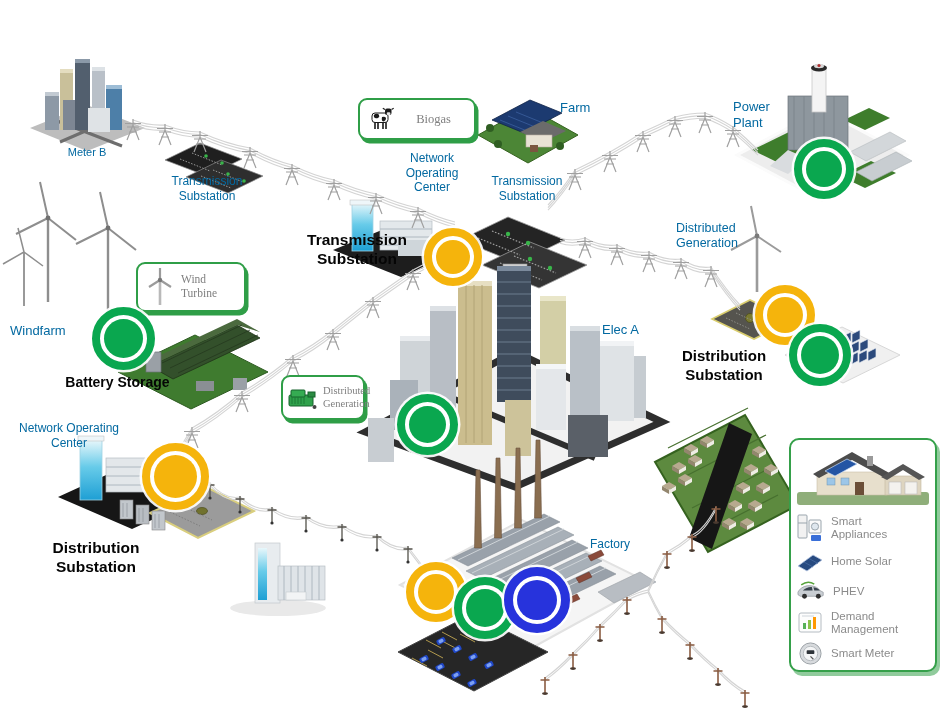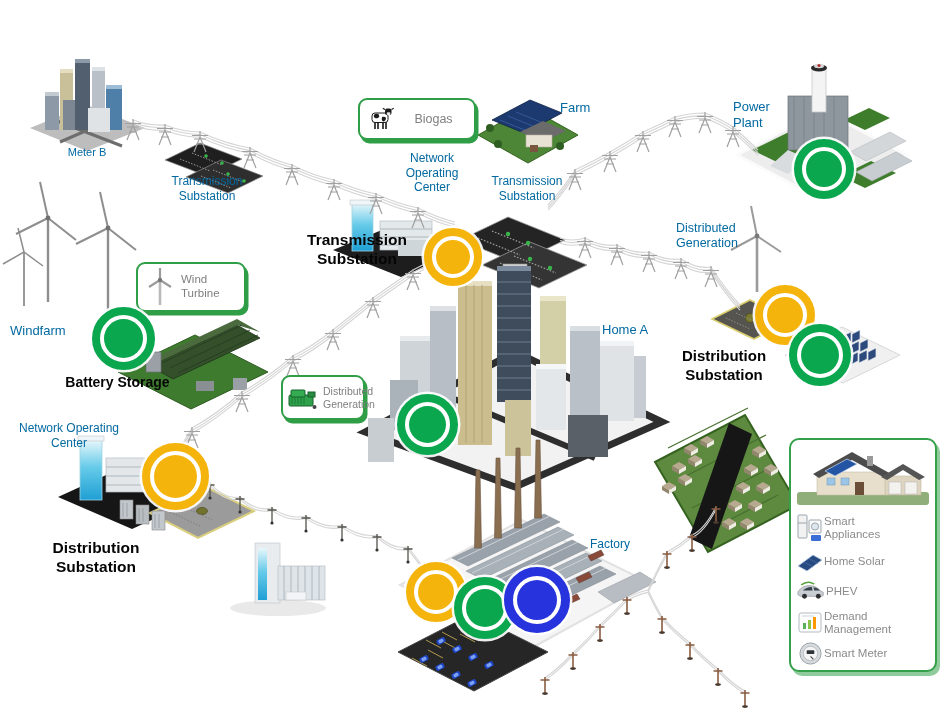--- a/index.html
+++ b/index.html
@@ -10,25 +10,25 @@
   .lbl.left{text-align:left;}
   .lbl-bold{position:absolute;color:#050505;font-weight:bold;font-size:15px;line-height:1.25;text-align:center;}
   .mk{position:absolute;border-radius:50%;background:#fff;box-shadow:0 0 0 2.5px rgba(255,255,255,.92);}
   .mk::after{content:"";position:absolute;inset:4px;border-radius:50%;}
   .mk-y{border:8px solid #F5B40C;} .mk-y::after{background:#F5B40C;}
   .mk-g{border:8px solid #0AA74F;} .mk-g::after{background:#0AA74F;}
   .mk-b{border:9px solid #2733DC;} .mk-b::after{background:#2733DC;}
   .badge{position:absolute;display:flex;align-items:center;gap:7px;background:#fff;
          border:2.5px solid #2f9e47;border-radius:9px;box-shadow:2.5px 3.5px 0 0 #2f9e47;
          padding:3px 8px;box-sizing:border-box;}
-  .badge .txt{color:#7f7f7f;font-size:11.5px;line-height:1.18;}
+  .badge .txt{color:#7f7f7f;font-size:11.5px;line-height:1.18;font-family:Liberation Serif, serif;}
   .home-panel{position:absolute;left:789px;top:438px;width:148px;height:234px;background:#fff;
          border:2.5px solid #35a04a;border-radius:10px;box-shadow:3px 4px 0 0 rgba(53,160,74,.55);
          box-sizing:border-box;padding:4px 5px 2px 5px;display:flex;flex-direction:column;}
-  .hp-item{display:flex;align-items:center;}
+  .hp-item{display:flex;align-items:center;gap:7px;}
   .hp-item .hp-label{color:#8b8b8b;font-size:11.5px;line-height:1.12;}
   .hp-icon{flex:0 0 28px;display:flex;justify-content:center;}
 </style>
 </head>
 <body>
 
 <div class="stage">
 
   <svg width="945" height="709" viewBox="0 0 945 709" style="position:absolute;left:0;top:0">
     <defs>
@@ -374,21 +374,21 @@
   <div class="lbl" style="left:152px;top:174px;width:110px;font-size:12px">Transmission Substation</div>
   <div class="lbl left" style="left:10px;top:323px;width:80px;font-size:13px">Windfarm</div>
   <div class="lbl-bold" style="left:55px;top:374px;width:125px;font-size:14px">Battery Storage</div>
   <div class="lbl left" style="left:560px;top:100px;width:60px;font-size:13px">Farm</div>
   <div class="lbl" style="left:395px;top:151px;width:74px;font-size:12px">Network Operating Center</div>
   <div class="lbl" style="left:483px;top:174px;width:88px;font-size:12px">Transmission Substation</div>
   <div class="lbl-bold" style="left:295px;top:230px;width:124px;font-size:15.5px">Transmission Substation</div>
   <div class="lbl left" style="left:733px;top:99px;width:50px;font-size:13px">Power Plant</div>
   <div class="lbl left" style="left:676px;top:221px;width:82px;font-size:12.5px">Distributed Generation</div>
   <div class="lbl-bold" style="left:660px;top:347px;width:128px;font-size:15px">Distribution Substation</div>
-  <div class="lbl left" style="left:602px;top:322px;width:52px;font-size:13px">Home A</div>
+  <div class="lbl left" style="left:602px;top:322px;width:52px;font-size:13px">Elec A</div>
   <div class="lbl" style="left:8px;top:421px;width:122px;font-size:12px">Network Operating Center</div>
   <div class="lbl-bold" style="left:32px;top:538px;width:128px;font-size:15.5px">Distribution Substation</div>
   <div class="lbl left" style="left:590px;top:537px;width:52px;font-size:12px">Factory</div>
 
   <div class="badge" style="left:358px;top:98px;width:118px;height:42px">
     <span>
       <svg width="26" height="24" viewBox="0 0 26 24">
         <path d="M7,15 L7,22 M10,15 L10,22 M15,15 L15,22 M18,15 L18,22" stroke="#1a1a1a" stroke-width="1.6"></path>
         <rect x="4" y="6" width="16" height="9.5" rx="3" fill="#fff" stroke="#1a1a1a"></rect>
         <path d="M7,7 q3,-1 4,1 q1,2 -1,3 q-3,1 -4,-1 q-1,-2 1,-3 Z" fill="#1a1a1a"></path>

